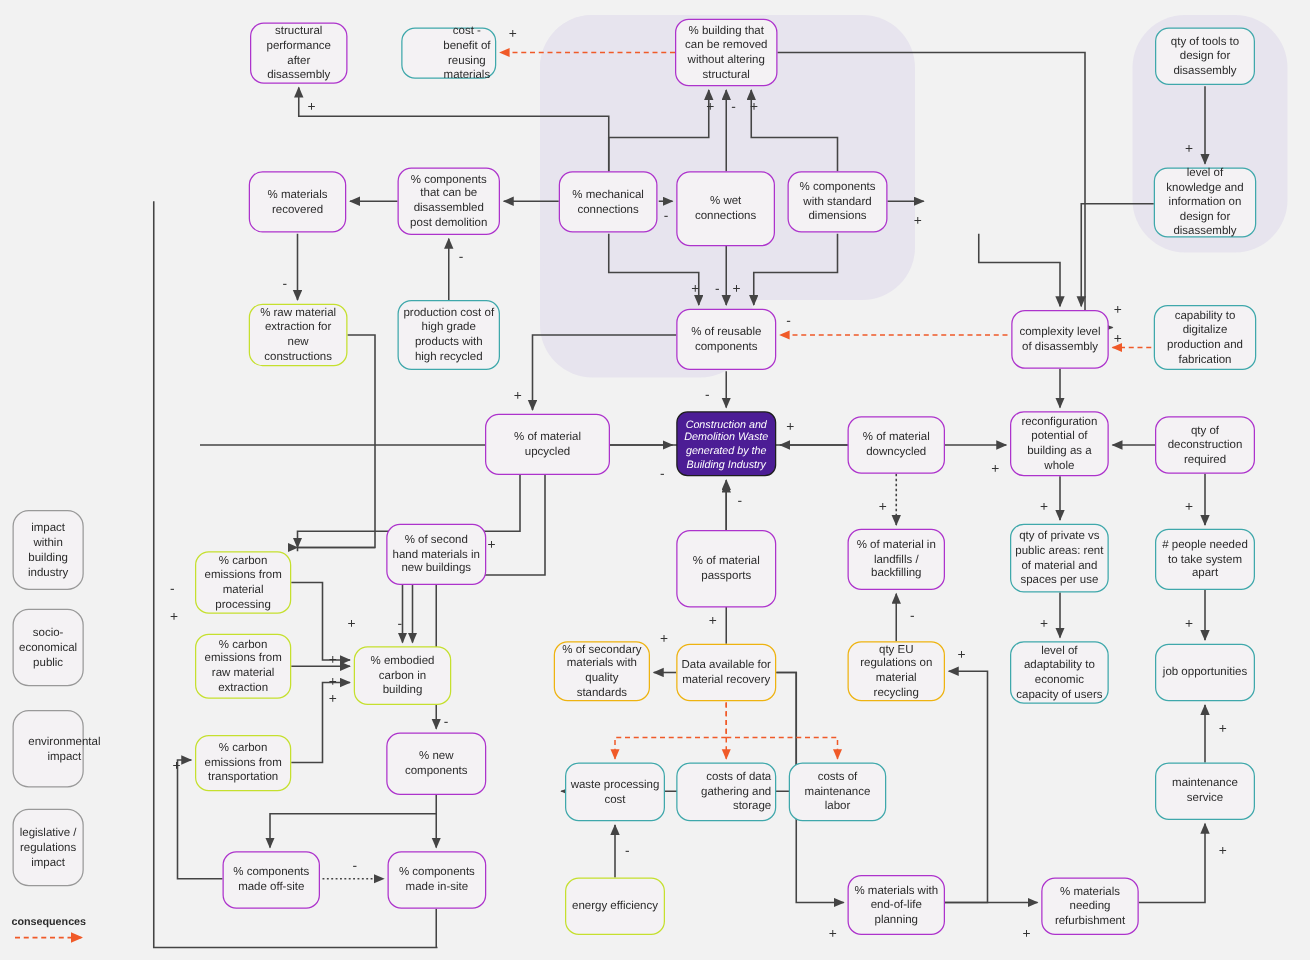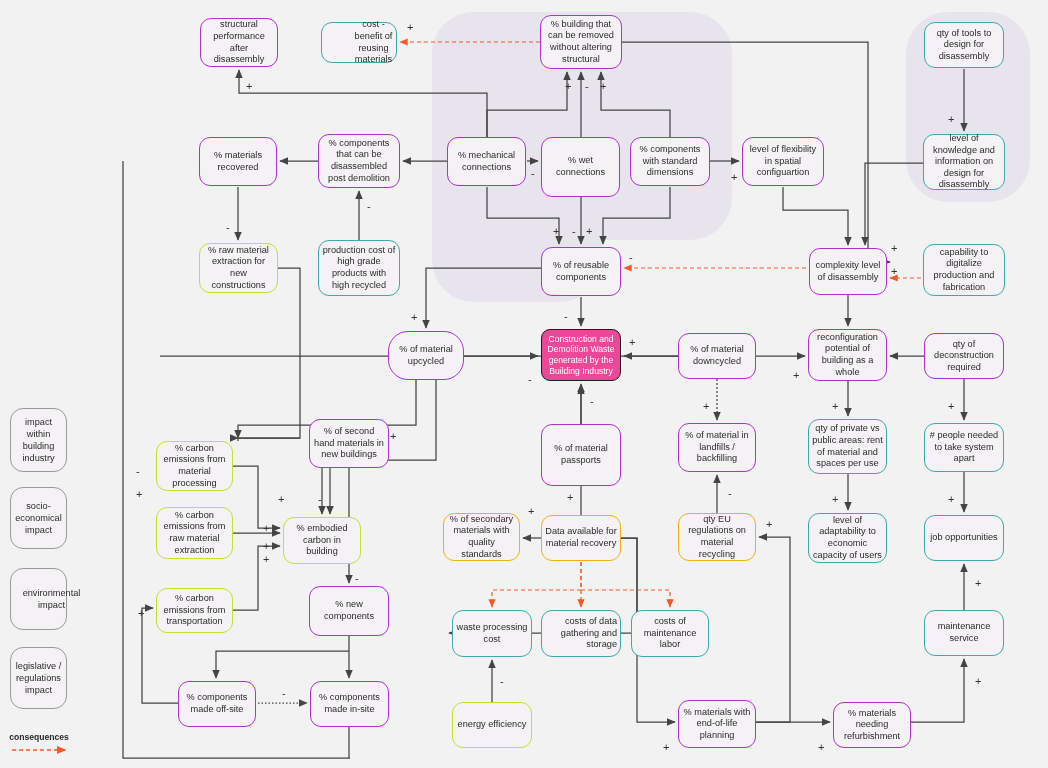--- a/index.html
+++ b/index.html
@@ -27,22 +27,22 @@
     font-size:9.2px;
     line-height:11.6px;
     padding:2px 3px;
   }
   .node span{display:block;}
   .n-building{border-color:#ad33cc;}
   .n-socio{border-color:#3fa8ab;}
   .n-env{border-color:#c5e02e;}
   .n-leg{border-color:#eeb310;}
   .n-core{
-    background:#ec4899;border-color:#1d1d1d;color:#ffffff;
-    border-radius:9px;font-size:8.6px;line-height:10.6px;
+    background:#4c1d95;border-color:#1d1d1d;color:#ffffff;
+    border-radius:9px;font-size:8.6px;line-height:10.6px;font-style:italic;
   }
 
   .legend-box{
     position:absolute;box-sizing:border-box;
     background:#f4f2f4;border:1.8px solid #999;border-radius:13px;
     display:flex;align-items:center;justify-content:center;text-align:center;
     font-size:9.2px;line-height:12px;color:#2b2b2b;padding:2px;
   }
   .legend-label{
     position:absolute;font-size:8.6px;color:#2b2b2b;font-weight:bold;
@@ -211,42 +211,39 @@
     </div>
     <div class="node n-building" style="left: 447px; top: 137px; width: 79px; height: 49px;">
       <span>% mechanical connections</span>
     </div>
     <div class="node n-building" style="left: 541px; top: 137px; width: 79px; height: 60px;">
       <span>% wet connections</span>
     </div>
     <div class="node n-building" style="left: 630px; top: 137px; width: 80px; height: 49px;">
       <span>% components with standard dimensions</span>
     </div>
-    <div class="node n-building" style="left: 742px; top: 137px; width: 82px; height: 49px;">
-      <span>level of flexibility in spatial configuartion</span>
-    </div>
     <div class="node n-socio" style="left: 923px; top: 134px; width: 82px; height: 56px;">
       <span>level of knowledge and information on design for disassembly</span>
     </div>
     <div class="node n-env" style="left: 199px; top: 243px; width: 79px; height: 50px;">
       <span>% raw material extraction for new constructions</span>
     </div>
     <div class="node n-socio" style="left: 318px; top: 240px; width: 82px; height: 56px;">
       <span>production cost of high grade products with high recycled</span>
     </div>
     <div class="node n-building" style="left: 541px; top: 247px; width: 80px; height: 49px;">
       <span>% of reusable components</span>
     </div>
     <div class="node n-building" style="left: 809px; top: 248px; width: 78px; height: 47px;">
       <span>complexity level of disassembly</span>
     </div>
     <div class="node n-socio" style="left: 923px; top: 244px; width: 82px; height: 52px;">
       <span>capability to digitalize production and fabrication</span>
     </div>
-    <div class="node n-building" style="left: 388px; top: 331px; width: 76px; height: 49px; border-radius: 20px;">
+    <div class="node n-building" style="left: 388px; top: 331px; width: 100px; height: 49px;">
       <span>% of material upcycled</span>
     </div>
     <div class="node n-core" style="left: 541px; top: 329px; width: 80px; height: 52px;">
       <span>Construction and Demolition Waste generated by the Building Industry</span>
     </div>
     <div class="node n-building" style="left: 678px; top: 333px; width: 78px; height: 46px;">
       <span>% of material downcycled</span>
     </div>
     <div class="node n-building" style="left: 924px; top: 333px; width: 80px; height: 46px;">
       <span>qty of deconstruction required</span>
@@ -372,21 +369,21 @@
     <div class="sign" style="left: 975px; top: 676px;">+</div>
     <div class="sign" style="left: 282px; top: 688px;">-</div>
     <div class="sign" style="left: 663px; top: 742px;">+</div>
     <div class="sign" style="left: 818px; top: 742px;">+</div>
   </div>
 
 <div class="legend-box n-building" style="left:10px;top:408px;width:57px;height:64px;">
   <span>impact within building industry</span>
 </div>
 <div class="legend-box n-socio" style="left:10px;top:487px;width:57px;height:62px;">
-  <span>socio-economical impact</span>
+  <span>socio-economical public</span>
 </div>
 <div class="legend-box n-env" style="left:10px;top:568px;width:57px;height:62px;padding-left:28px;">
   <span>environmental impact</span>
 </div>
 <div class="legend-box n-leg" style="left:10px;top:647px;width:57px;height:62px;">
   <span>legislative / regulations impact</span>
 </div>
 <div class="legend-label" style="left:-1px;top:732px;">
   <span>consequences</span>
 </div>

